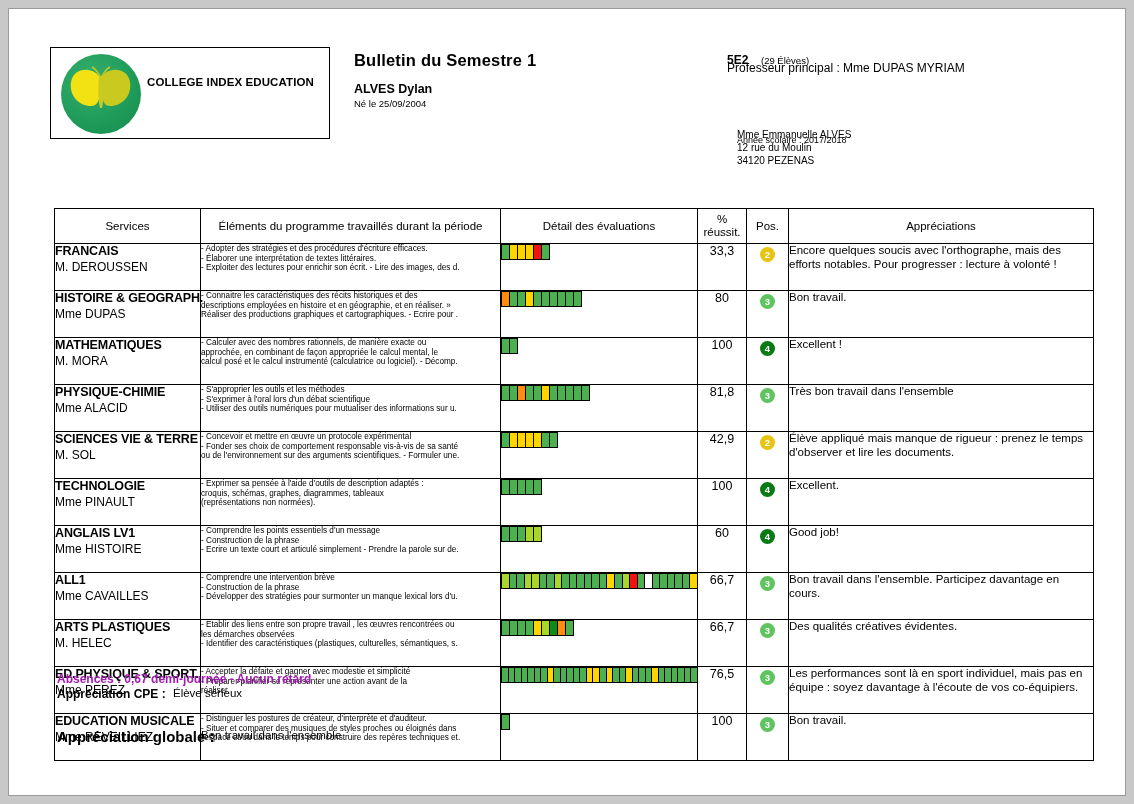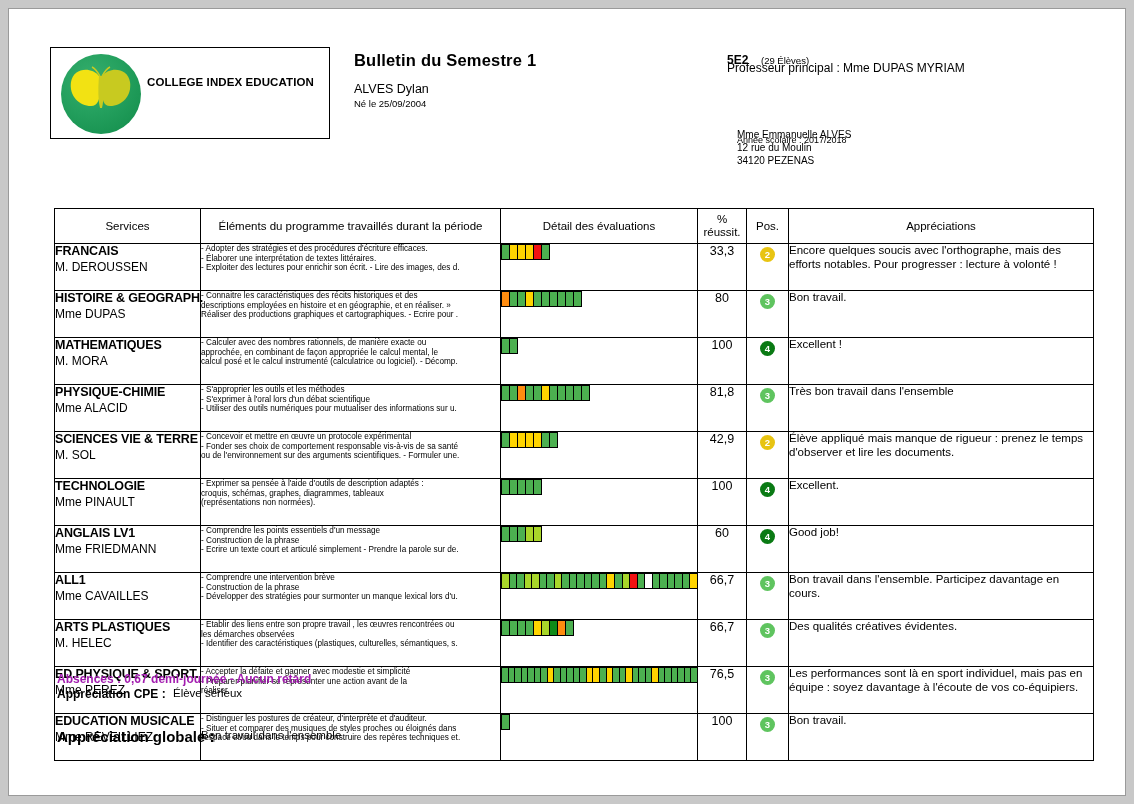--- a/index.html
+++ b/index.html
@@ -34,21 +34,21 @@
     font-size:11.5px; font-weight:bold; color:#000; letter-spacing:.1px;
     line-height:13px;
   }
 
   #bulletin-title {
     position:absolute; left:345px; top:42px;
     font-size:16.5px; font-weight:bold; color:#000; letter-spacing:.2px;
   }
   #student-name {
     position:absolute; left:345px; top:73px;
-    font-size:12.5px; font-weight:normal; color:#000;
+    font-size:12.5px; font-weight:bold; color:#000;
   }
   #student-birth {
     position:absolute; left:345px; top:89px;
     font-size:9.5px; color:#000;
   }
 
   #class-code {
     position:absolute; left:718px; top:44px;
     font-size:12px; font-weight:bold; color:#000;
   }
@@ -312,21 +312,21 @@
           </td>
           <td class="pct-cell">100</td>
           <td class="pos-cell"><span class="badge" style="background: rgb(10, 122, 20);">4</span></td>
           <td class="app-cell">
             <div class="app-text">Excellent.</div>
           </td>
         </tr>
         <tr>
           <td class="subject-cell">
             <div class="subj-name">ANGLAIS LV1</div>
-            <div class="subj-teacher">Mme FRIEDMANN</div>
+            <div class="subj-teacher">Mme HISTOIRE</div>
           </td>
           <td class="prog-cell">
             <div class="prog-line">- Comprendre les points essentiels d'un message</div>
             <div class="prog-line">- Construction de la phrase</div>
             <div class="prog-line">- Ecrire un texte court et articulé simplement -  Prendre la parole sur de.</div>
           </td>
           <td class="eval-cell">
             <div class="bars">
               <div class="seg" style="background: rgb(76, 176, 80);"></div>
               <div class="seg" style="background: rgb(76, 176, 80);"></div>

